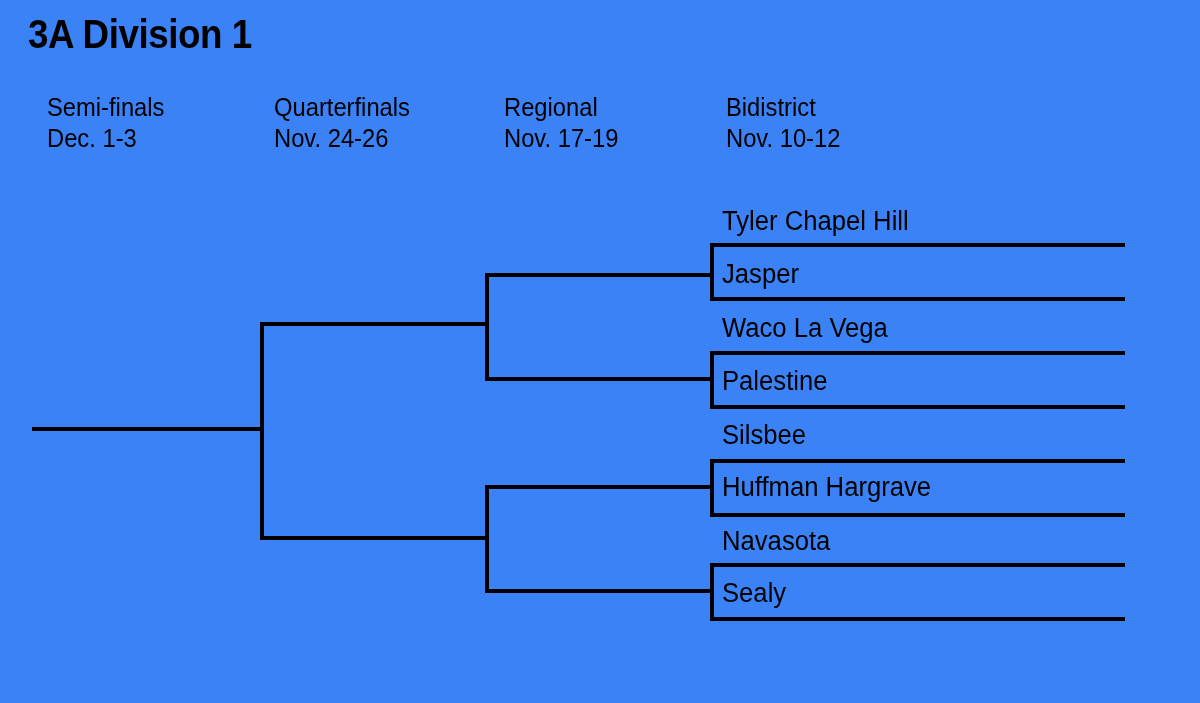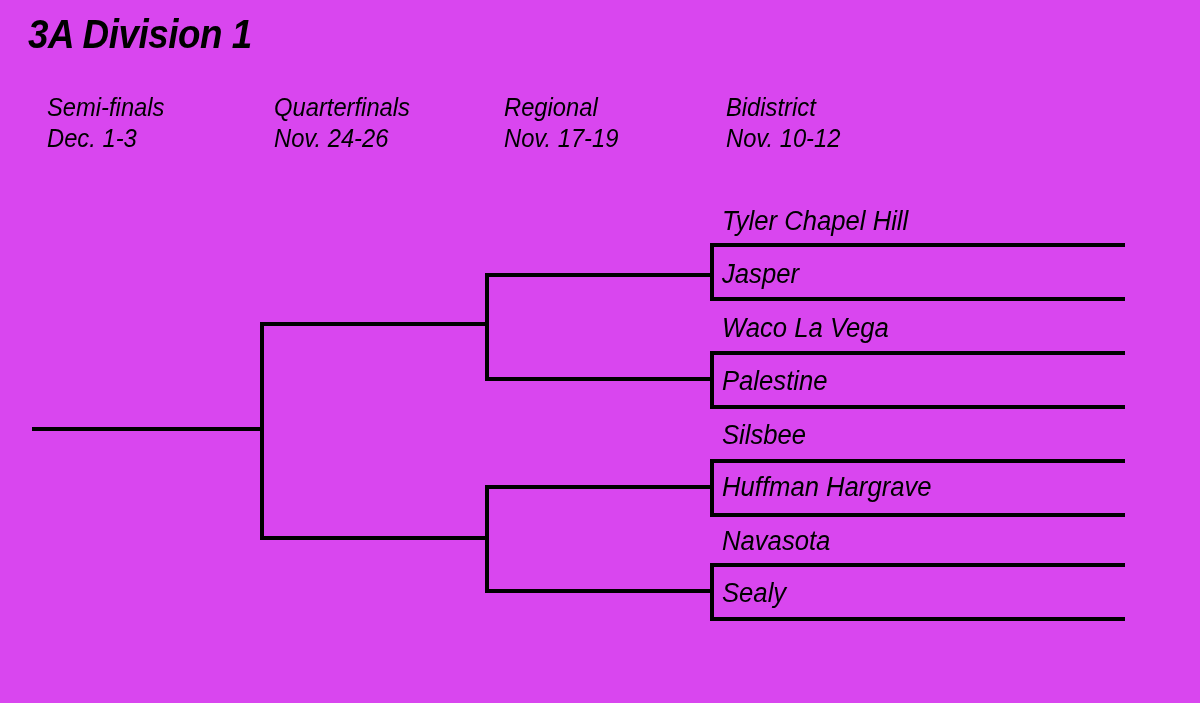--- a/index.html
+++ b/index.html
@@ -9,23 +9,22 @@
     background: #ffffff;
   }
   body {
     font-family: "Liberation Sans", sans-serif;
     color: #000000;
   }
   #page {
     position: relative;
     width: 1200px;
     height: 703px;
-    background: #d946ef;
+    background: #3b82f6;
     overflow: hidden;
-    font-style: italic;
   }
 
   
   #bracket-title {
     position: absolute;
     left: 28px;
     top: 11px;
     font-size: 40px;
     font-weight: bold;
     letter-spacing: -0.5px;

